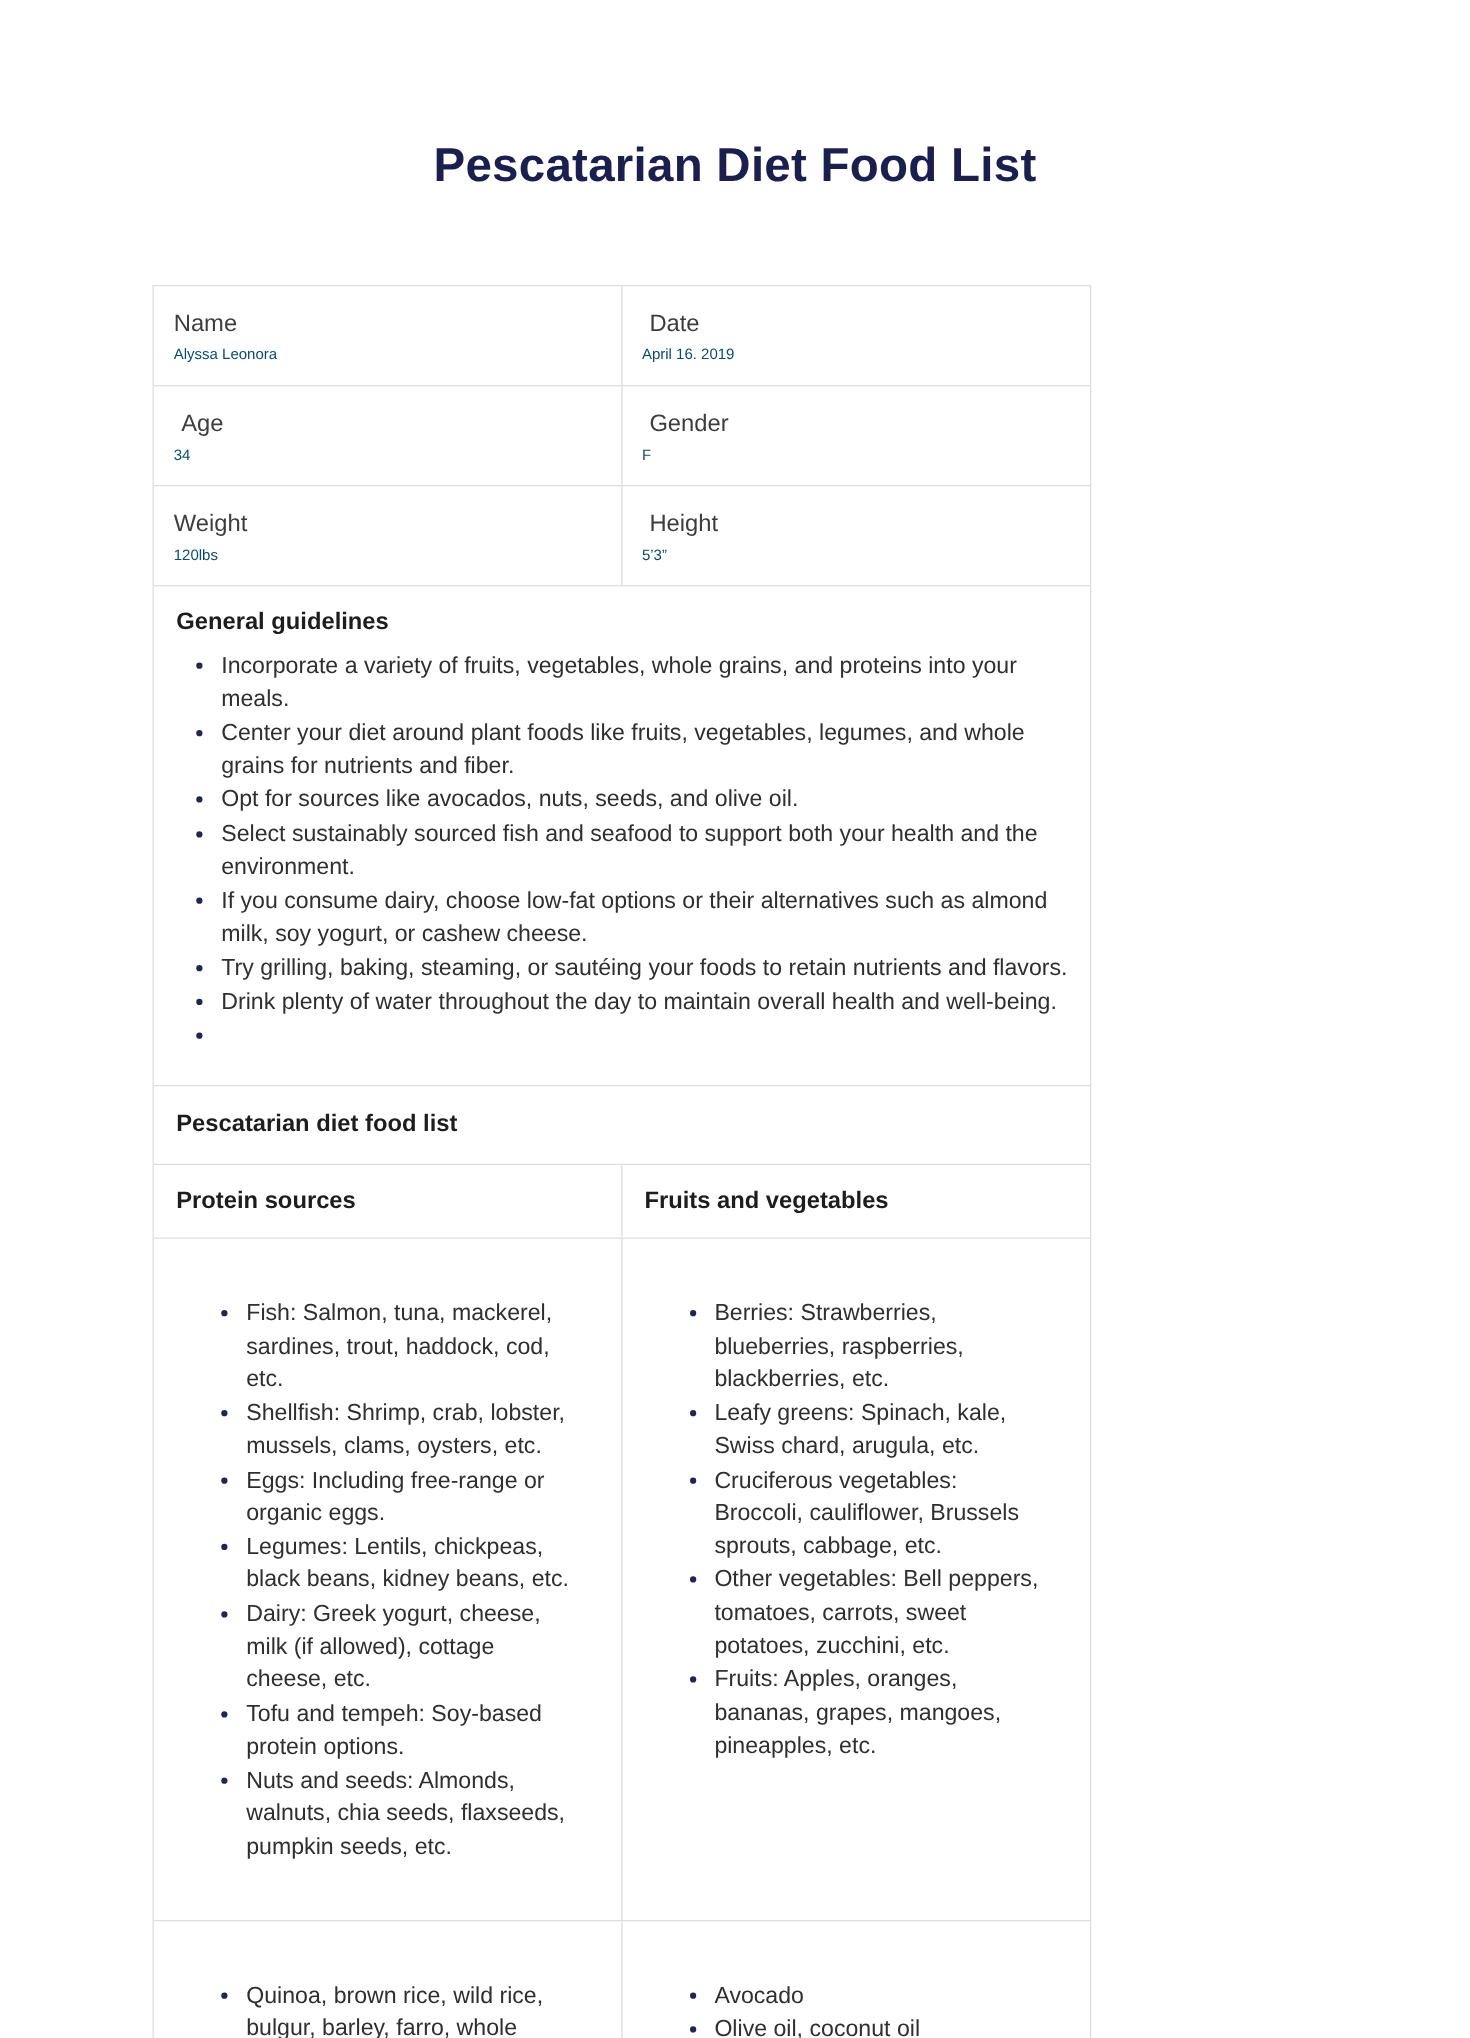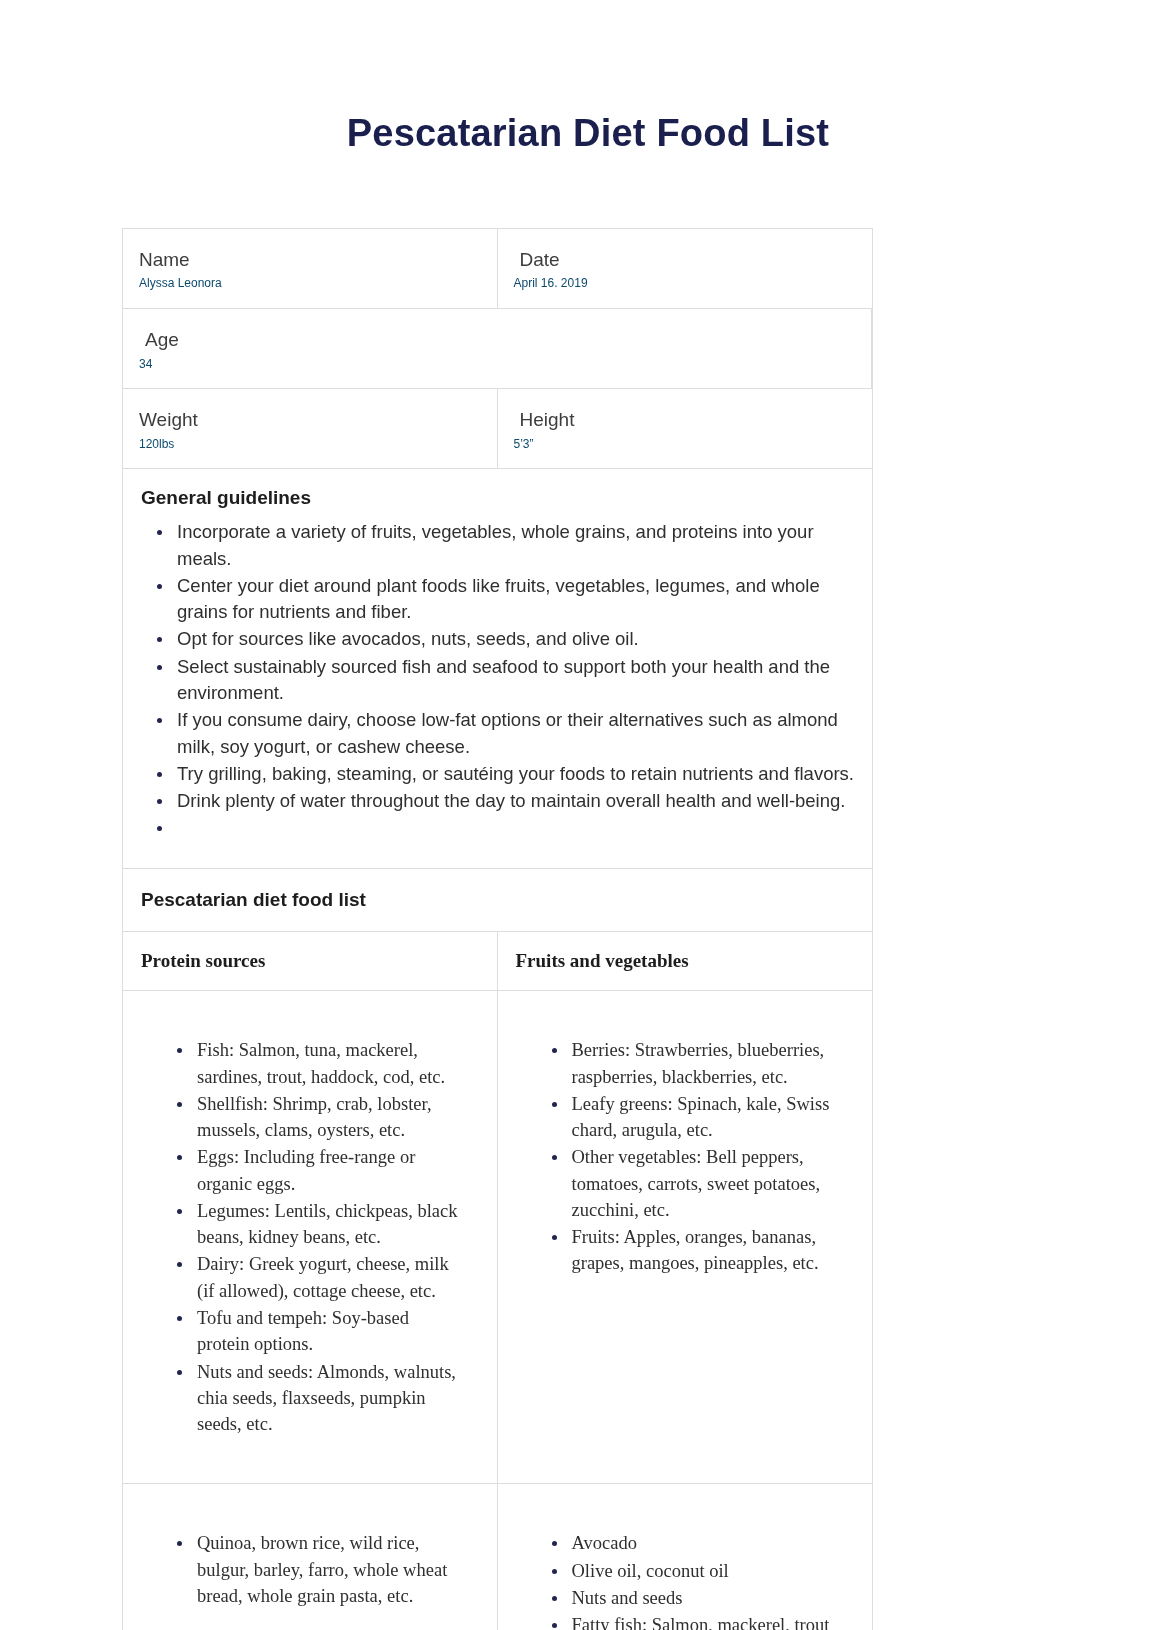--- a/index.html
+++ b/index.html
@@ -118,21 +118,20 @@
   }
 
   
   .cols {
     display: flex;
     border-bottom: 1px solid #dcdde1;
   }
   .col {
     flex: 1 1 50%;
     box-sizing: border-box;
-    font-family: Liberation Serif, serif;
   }
   .col.left { border-right: 1px solid #dcdde1; }
 
   .col-head {
     padding: 18px 18px 18px 18px;
   }
   .col-head h3 {
     margin: 0;
     font-size: 19px;
     font-weight: bold;
@@ -175,20 +174,24 @@
       <div class="info-cell">
         <div class="info-label indent">Date</div>
         <div class="info-value">April 16. 2019</div>
       </div>
     </div>
 
     <div class="info-row">
       <div class="info-cell left">
         <div class="info-label indent">Age</div>
         <div class="info-value">34</div>
+      </div>
+      <div class="info-cell">
+        <div class="info-label indent">Gender</div>
+        <div class="info-value">F</div>
       </div>
     </div>
 
     <div class="info-row">
       <div class="info-cell left">
         <div class="info-label">Weight</div>
         <div class="info-value">120lbs</div>
       </div>
       <div class="info-cell">
         <div class="info-label indent">Height</div>
@@ -232,20 +235,21 @@
           <li>Legumes: Lentils, chickpeas, black beans, kidney beans, etc.</li>
           <li>Dairy: Greek yogurt, cheese, milk (if allowed), cottage cheese, etc.</li>
           <li>Tofu and tempeh: Soy-based protein options.</li>
           <li>Nuts and seeds: Almonds, walnuts, chia seeds, flaxseeds, pumpkin seeds, etc.</li>
         </ul>
       </div>
       <div class="col col-body">
         <ul class="bullets">
           <li>Berries: Strawberries, blueberries, raspberries, blackberries, etc.</li>
           <li>Leafy greens: Spinach, kale, Swiss chard, arugula, etc.</li>
+          <li>Cruciferous vegetables: Broccoli, cauliflower, Brussels sprouts, cabbage, etc.</li>
           <li>Other vegetables: Bell peppers, tomatoes, carrots, sweet potatoes, zucchini, etc.</li>
           <li>Fruits: Apples, oranges, bananas, grapes, mangoes, pineapples, etc.</li>
         </ul>
       </div>
     </div>
 
 
     <div class="cols">
       <div class="col left col-body grains-body">
         <ul class="bullets">

